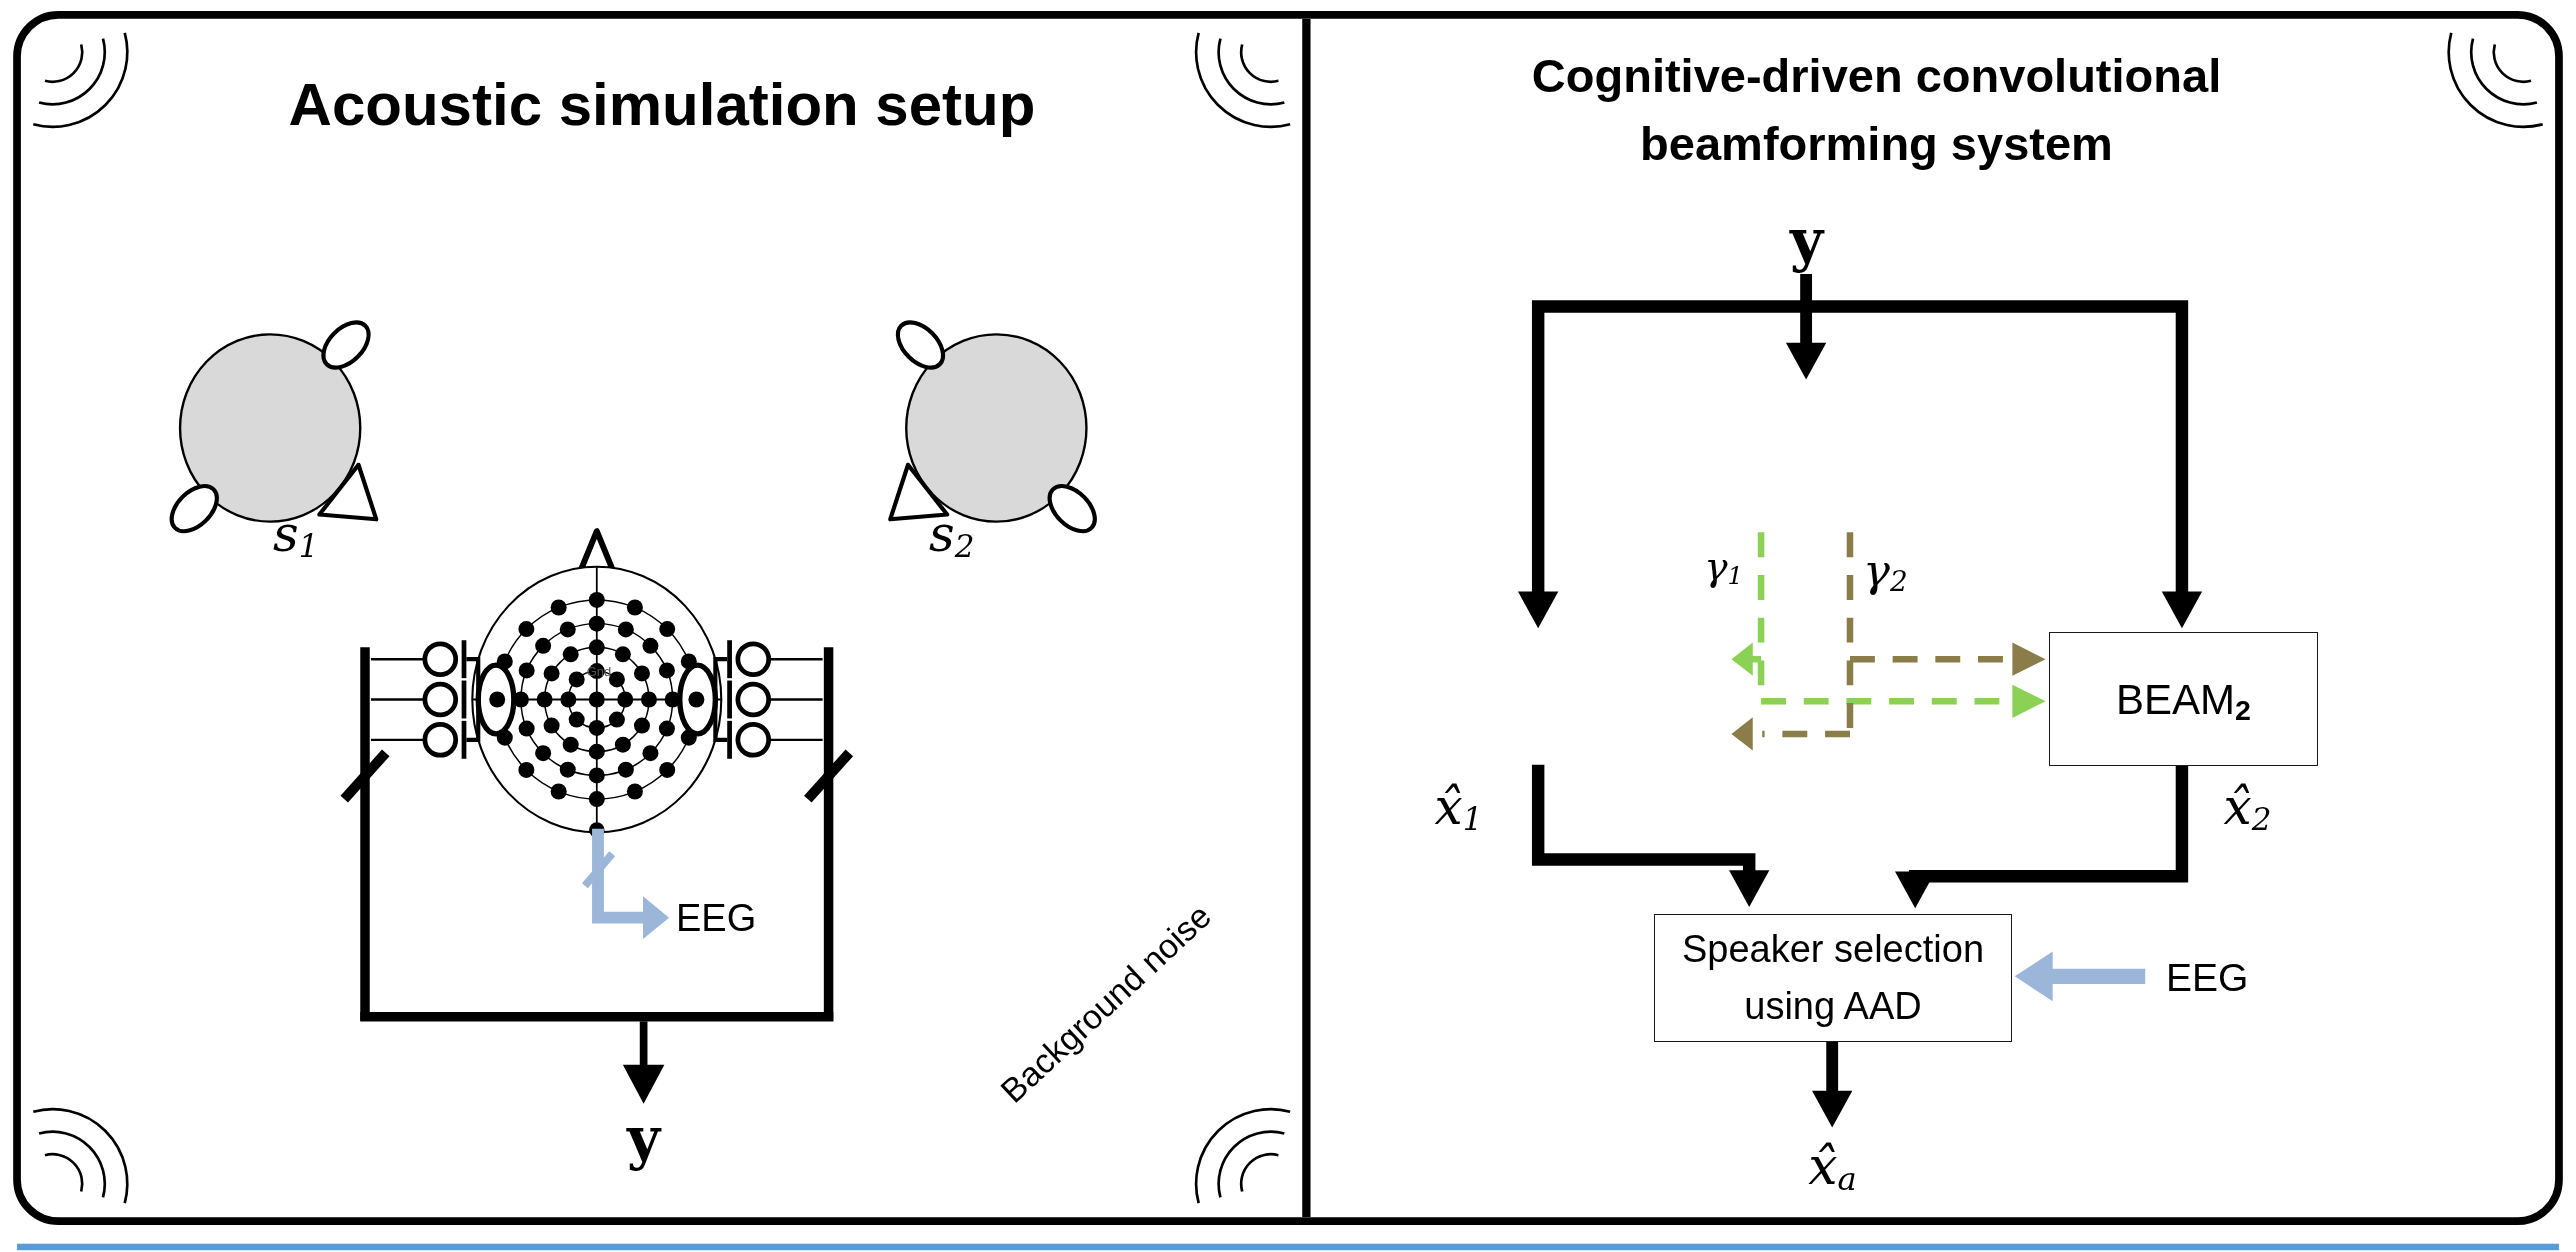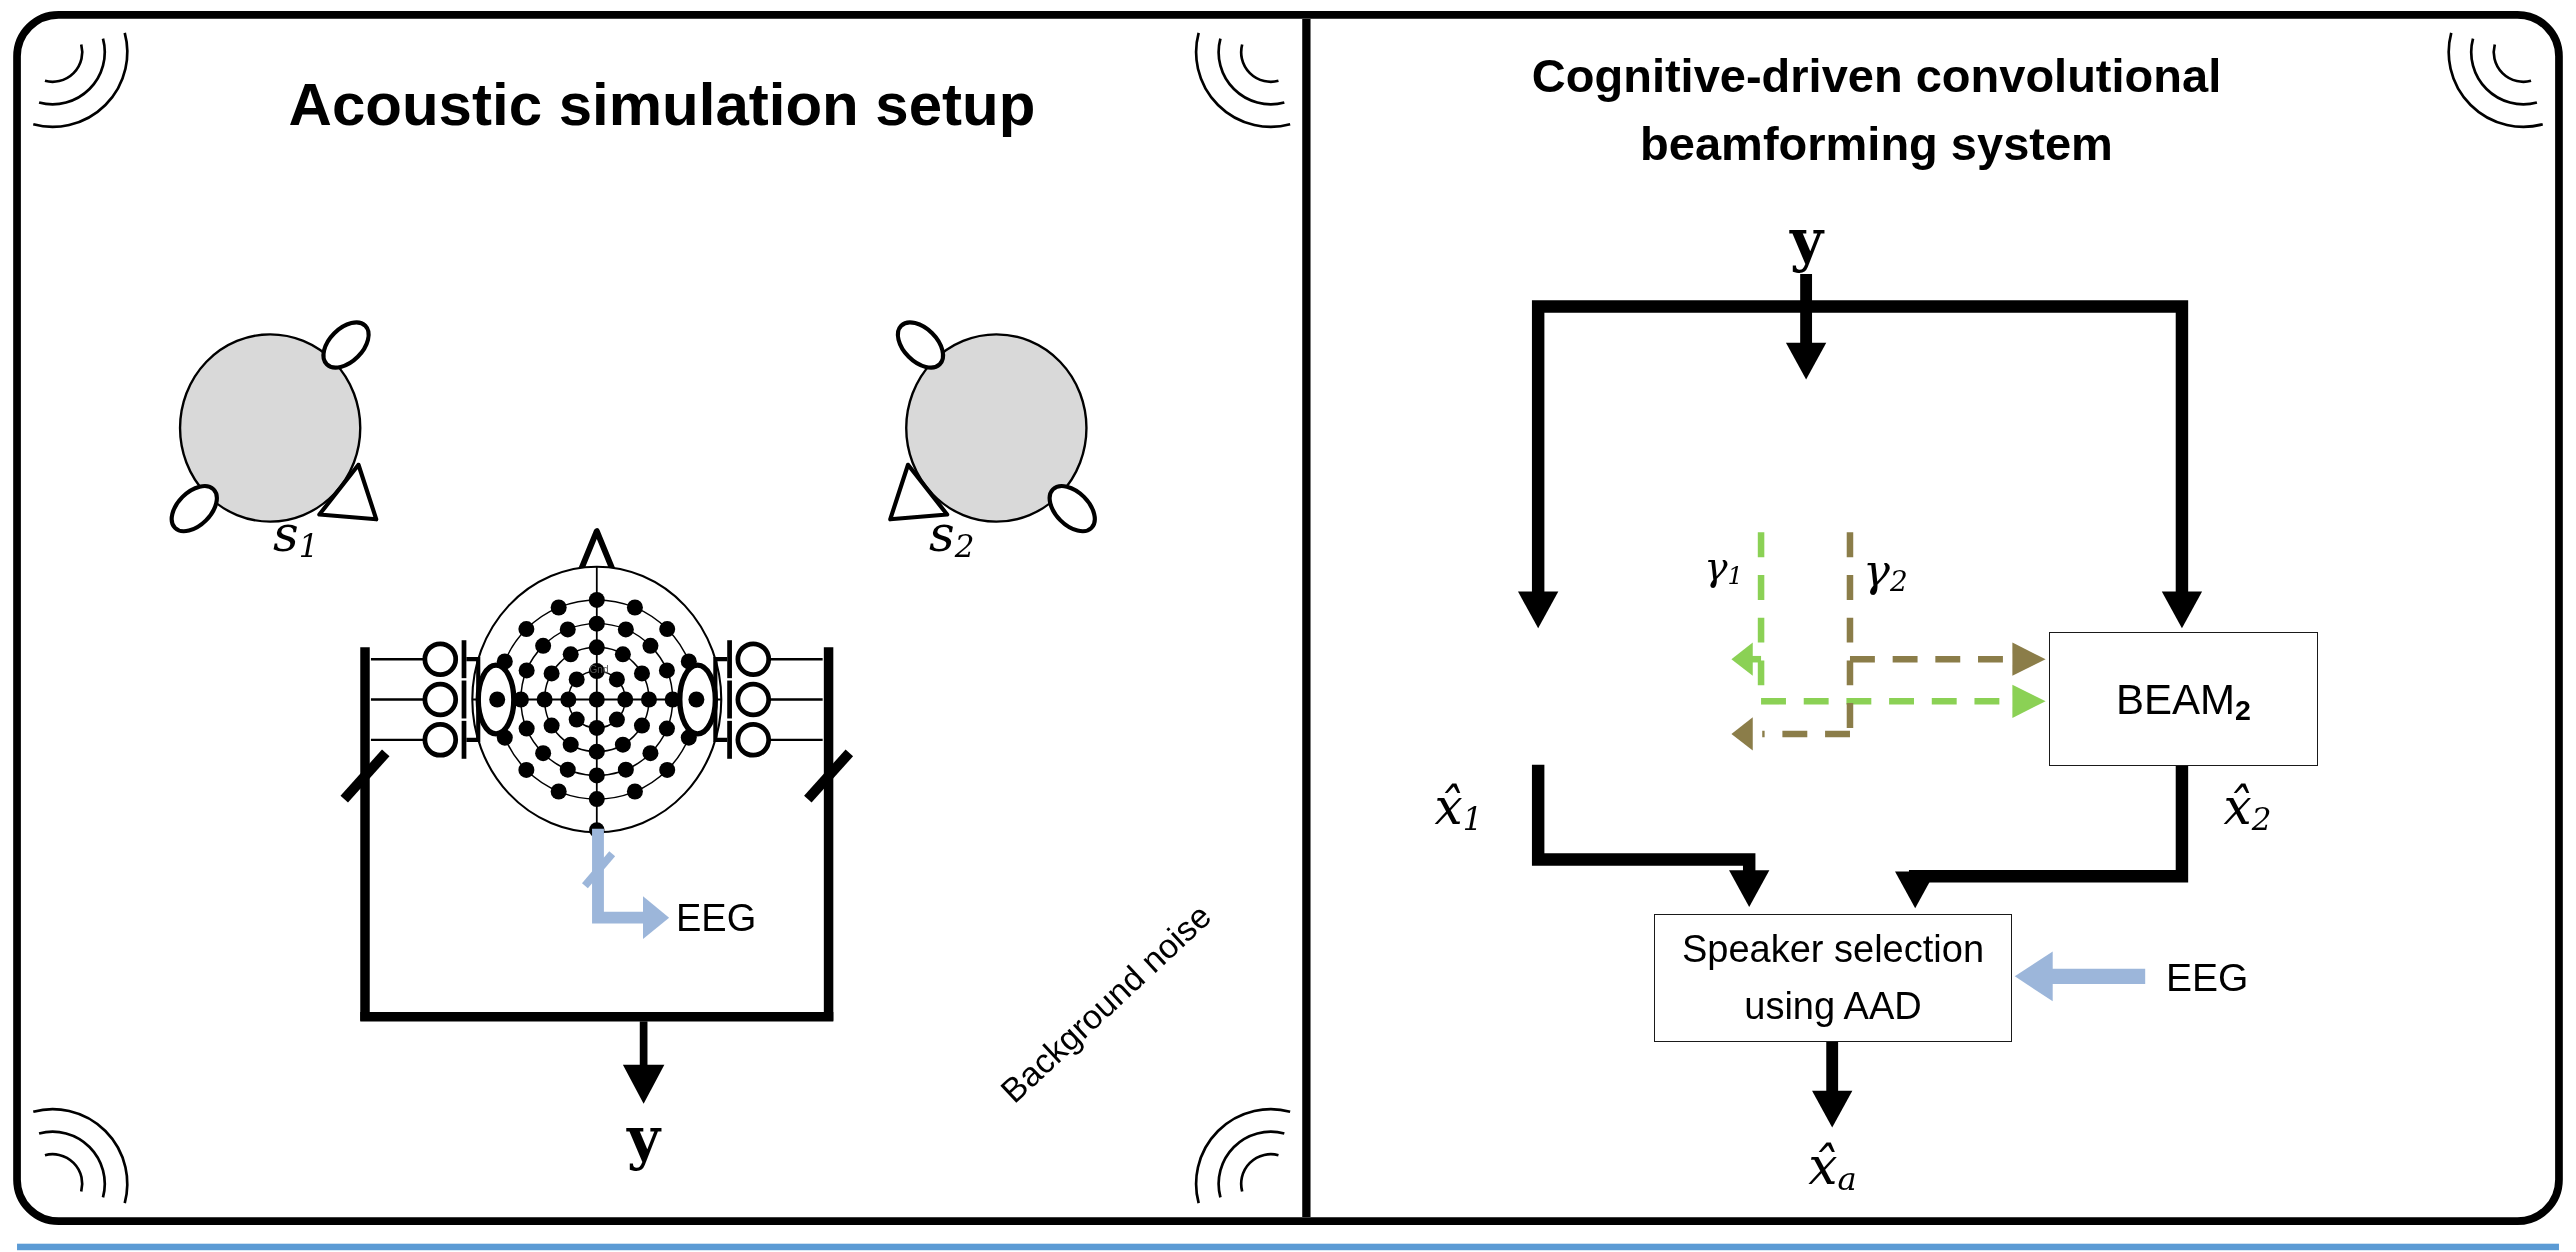--- a/index.html
+++ b/index.html
@@ -9,21 +9,21 @@
   .abs{position:absolute;}
   .panel-title{font-weight:bold;text-align:center;white-space:pre-line;line-height:1.45;}
   .box{position:absolute;border:1.8px solid #1a1a1a;background:#fff;display:flex;
        align-items:center;justify-content:center;text-align:center;
        white-space:pre-line;line-height:1.5;}
   .math{font-family:"DejaVu Serif",serif;font-style:italic;}
   .mathbold{font-family:"DejaVu Serif",serif;font-weight:bold;}
   .sub{font-size:0.62em;position:relative;bottom:-0.18em;}
   .beamsub{font-size:0.68em;font-weight:bold;position:relative;bottom:-0.22em;}
   .rot-label{transform:rotate(-43deg);transform-origin:center center;text-align:center;}
-  .gnd{font-size:10px;color:#555;}
+  .gnd{font-size:13px;color:#555;}
   
   .ink{stroke:#000;fill:none;}
   .thin{stroke-width:3px;}
   .mid{stroke-width:8px;}
   .bus{stroke-width:16px;}
   .thick{stroke-width:21px;}
   .fillw{fill:#fff;}
   .dot{fill:#000;stroke:none;}
   .headfill{fill:var(--gray,#d9d9d9);}
   .greenln{stroke:var(--green,#8bd155);stroke-width:11px;fill:none;stroke-dasharray:42 30;}

